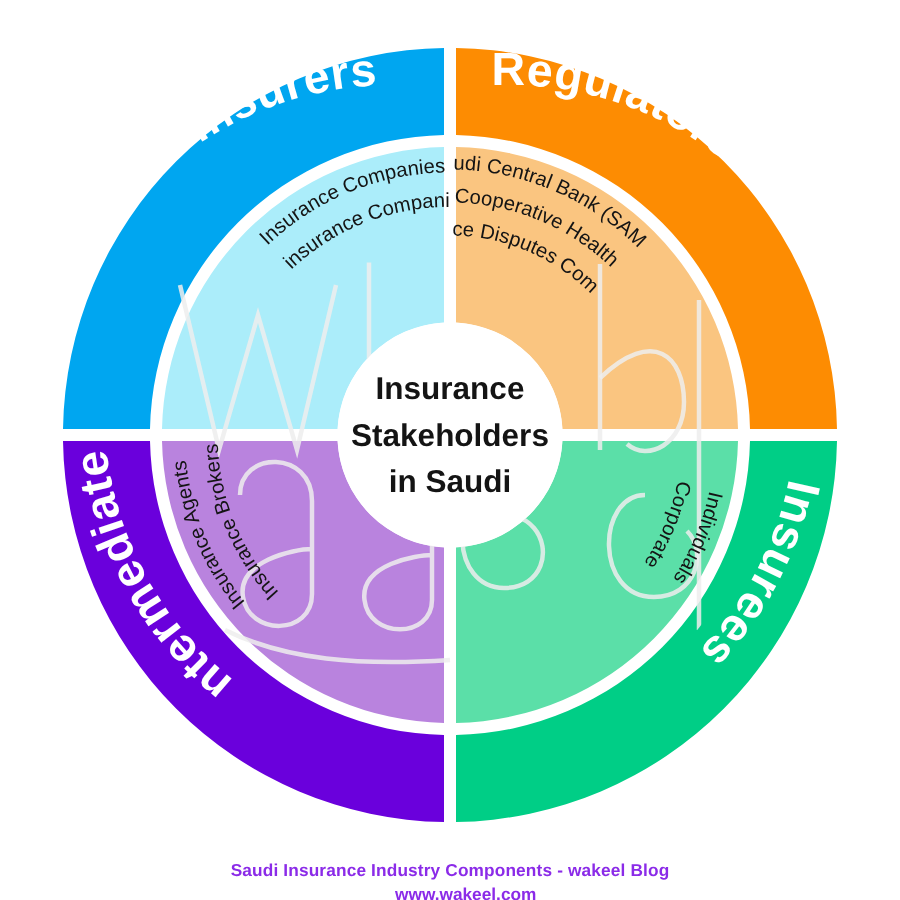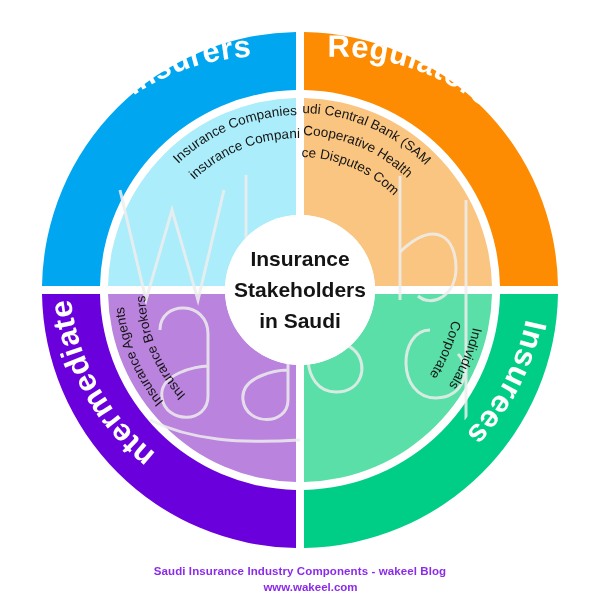--- a/index.html
+++ b/index.html
@@ -56,20 +56,21 @@
     text-align: center;
     font-family: "Liberation Sans", sans-serif;
   }
   #caption .line1 {
     display: block;
     font-size: 11.5px;
     font-weight: bold;
     color: #8B2BE8;
     letter-spacing: 0.1px;
     line-height: 16px;
+    margin-top: 10px;
   }
   #caption .line2 {
     display: block;
     font-size: 11.5px;
     font-weight: bold;
     color: #8B2BE8;
     line-height: 16px;
     margin-left: 21px;
   }
 </style>

